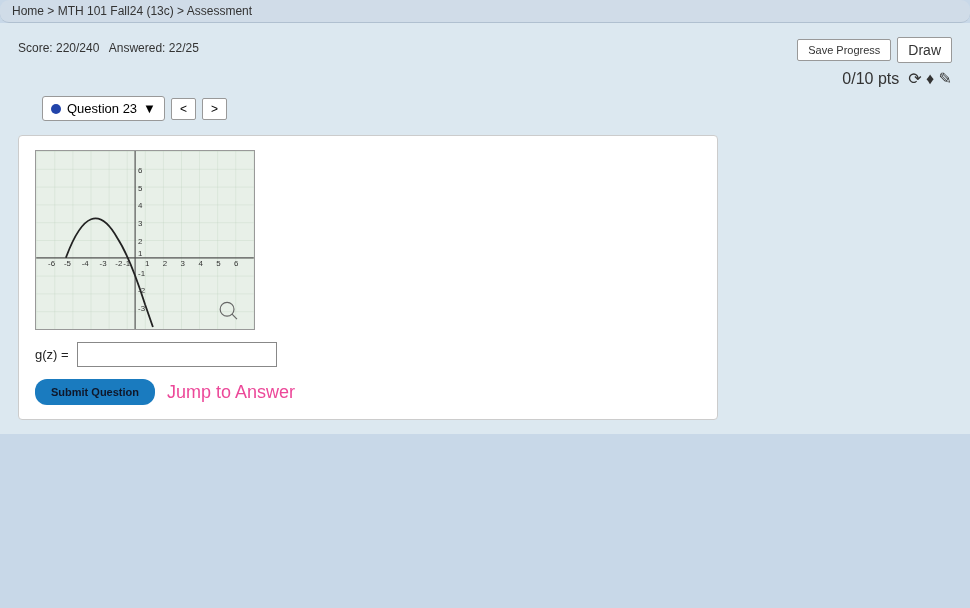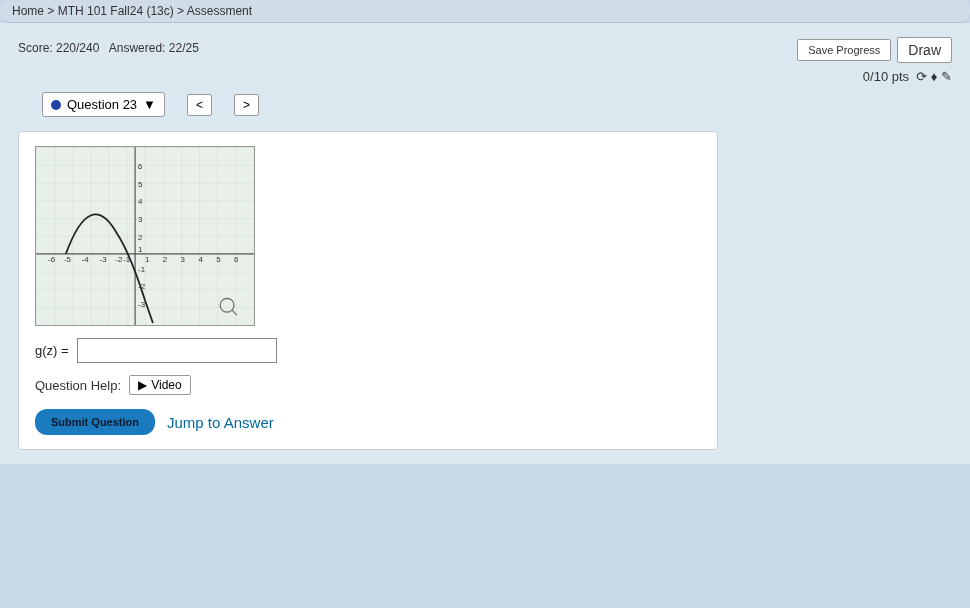--- a/index.html
+++ b/index.html
@@ -61,28 +61,28 @@
       border: 1px solid #999;
       padding: 4px 10px;
       font-size: 14px;
       cursor: pointer;
       border-radius: 2px;
       color: #333;
     }
     .timer-row {
       display: flex;
       justify-content: flex-end;
-      font-size: 13px;
+      font-size: 16px;
       color: #333;
       margin-bottom: 8px;
     }
     .question-nav {
       display: flex;
       align-items: center;
-      gap: 22px;
+      gap: 6px;
       margin-bottom: 14px;
       padding-left: 24px;
     }
     .question-select {
       background: white;
       border: 1px solid #999;
       padding: 4px 8px;
       font-size: 13px;
       border-radius: 3px;
       display: flex;
@@ -175,22 +175,22 @@
       background: #1a7bbf;
       color: #0f172a;
       border: none;
       padding: 7px 16px;
       font-size: 11px;
       cursor: pointer;
       border-radius: 12px;
       font-weight: bold;
     }
     .jump-link {
-      font-size: 15px;
-      color: #0369a1;
+      font-size: 18px;
+      color: #ec4899;
       cursor: pointer;
     }
   </style>
 </head>
 <body>
 
 <div class="top-nav">
   <span>Home &gt; MTH 101 Fall24 (13c) &gt; Assessment</span>
 </div>
 
@@ -272,26 +272,19 @@
         <line x1="198" y1="165" x2="203" y2="170" stroke="#666" stroke-width="1.2"></line>
       </svg>
     </div>
 
 
     <div class="formula-row">
       <span class="formula-label">g(z) =</span>
       <input class="formula-input" type="text" value="" placeholder="" style="">
     </div>
 
-    <div class="help-row">
-      <span>Question Help:</span>
-      <button class="video-btn">
-        <span>▶</span>
-        <span>Video</span>
-      </button>
-    </div>
 
     <div class="action-row">
       <button class="submit-btn">Submit Question</button>
       <span class="jump-link">Jump to Answer</span>
     </div>
   </div>
 </div>
 
 </body></html>

